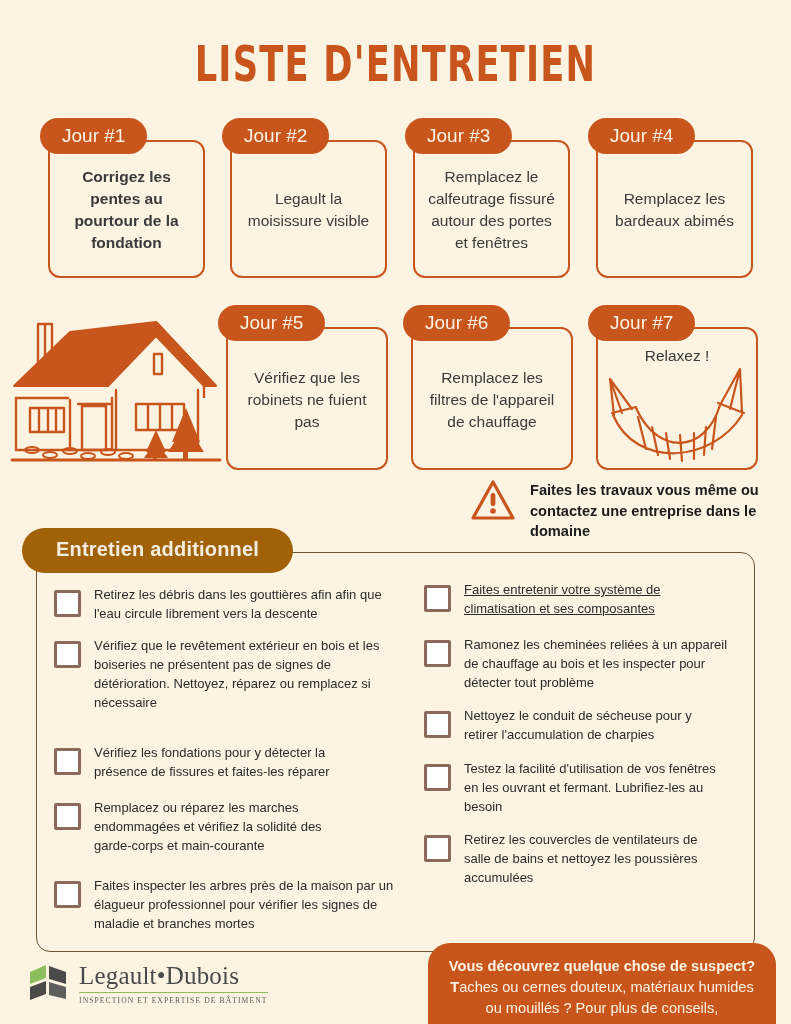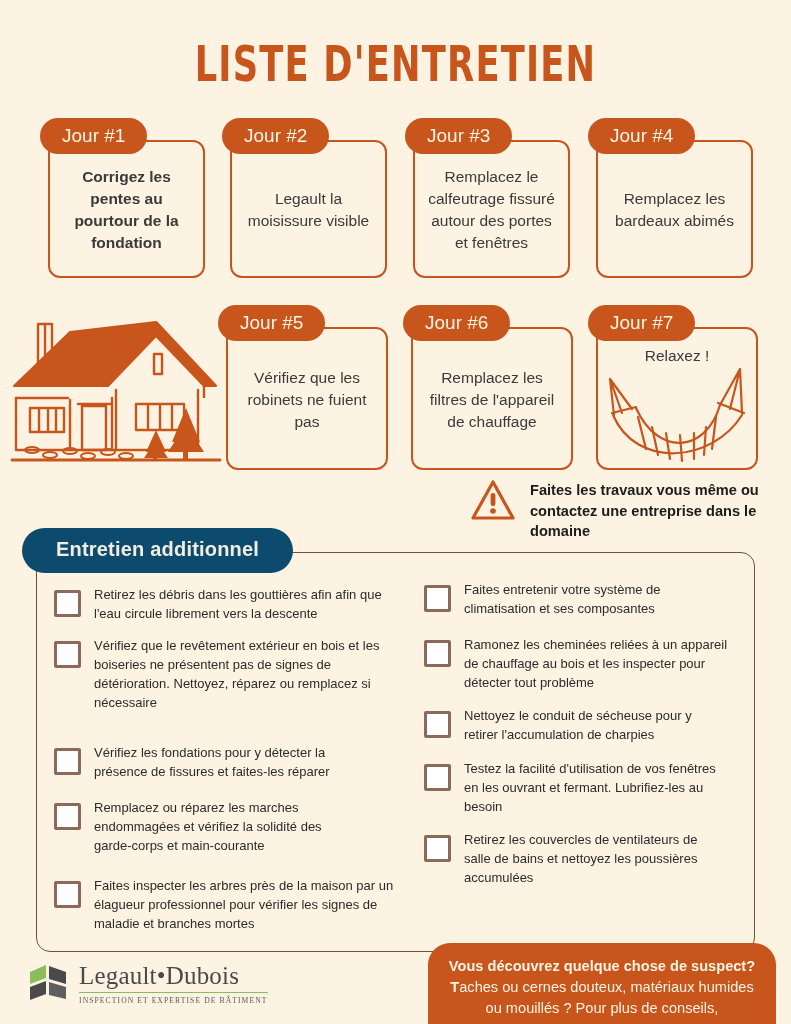--- a/index.html
+++ b/index.html
@@ -94,21 +94,21 @@
     position: absolute;
     left: 36px; top: 552px;
     width: 719px; height: 400px;
     border: 1.5px solid #6B5533;
     border-radius: 14px;
     background: #FDF3E3;
   }
   .banner {
     position: absolute;
     left: 22px; top: 528px;
-    background: #0c4a6e;
+    background: #a16207;
     color: #F3EDE0;
     border-radius: 26px;
     padding: 10px 34px 12px 34px;
     font-size: 20px;
     font-weight: 700;
     letter-spacing: 0.2px;
     z-index: 5;
   }
 
   .cols {
@@ -340,21 +340,21 @@
       </div>
       <div class="chk-item">
         <div class="chk-box"></div>
         <div class="chk-txt" style="width:300px;">Faites inspecter les arbres près de la maison par un élagueur professionnel pour vérifier les signes de maladie et branches mortes</div>
       </div>
     </div>
 
     <div class="col col-r">
       <div class="chk-item" style="margin-bottom:17px;">
         <div class="chk-box"></div>
-        <div class="chk-txt" style="width:265px;">Faites entretenir votre système de climatisation et ses composantes</div>
+        <div class="chk-txt" style="width:265px;text-decoration:underline;">Faites entretenir votre système de climatisation et ses composantes</div>
       </div>
       <div class="chk-item" style="margin-bottom:14px;">
         <div class="chk-box"></div>
         <div class="chk-txt" style="width:272px;">Ramonez les cheminées reliées à un appareil de chauffage au bois et les inspecter pour détecter tout problème</div>
       </div>
       <div class="chk-item" style="margin-bottom:15px;">
         <div class="chk-box"></div>
         <div class="chk-txt" style="width:238px;">Nettoyez le conduit de sécheuse pour y retirer l'accumulation de charpies</div>
       </div>
       <div class="chk-item" style="margin-bottom:14px;">

